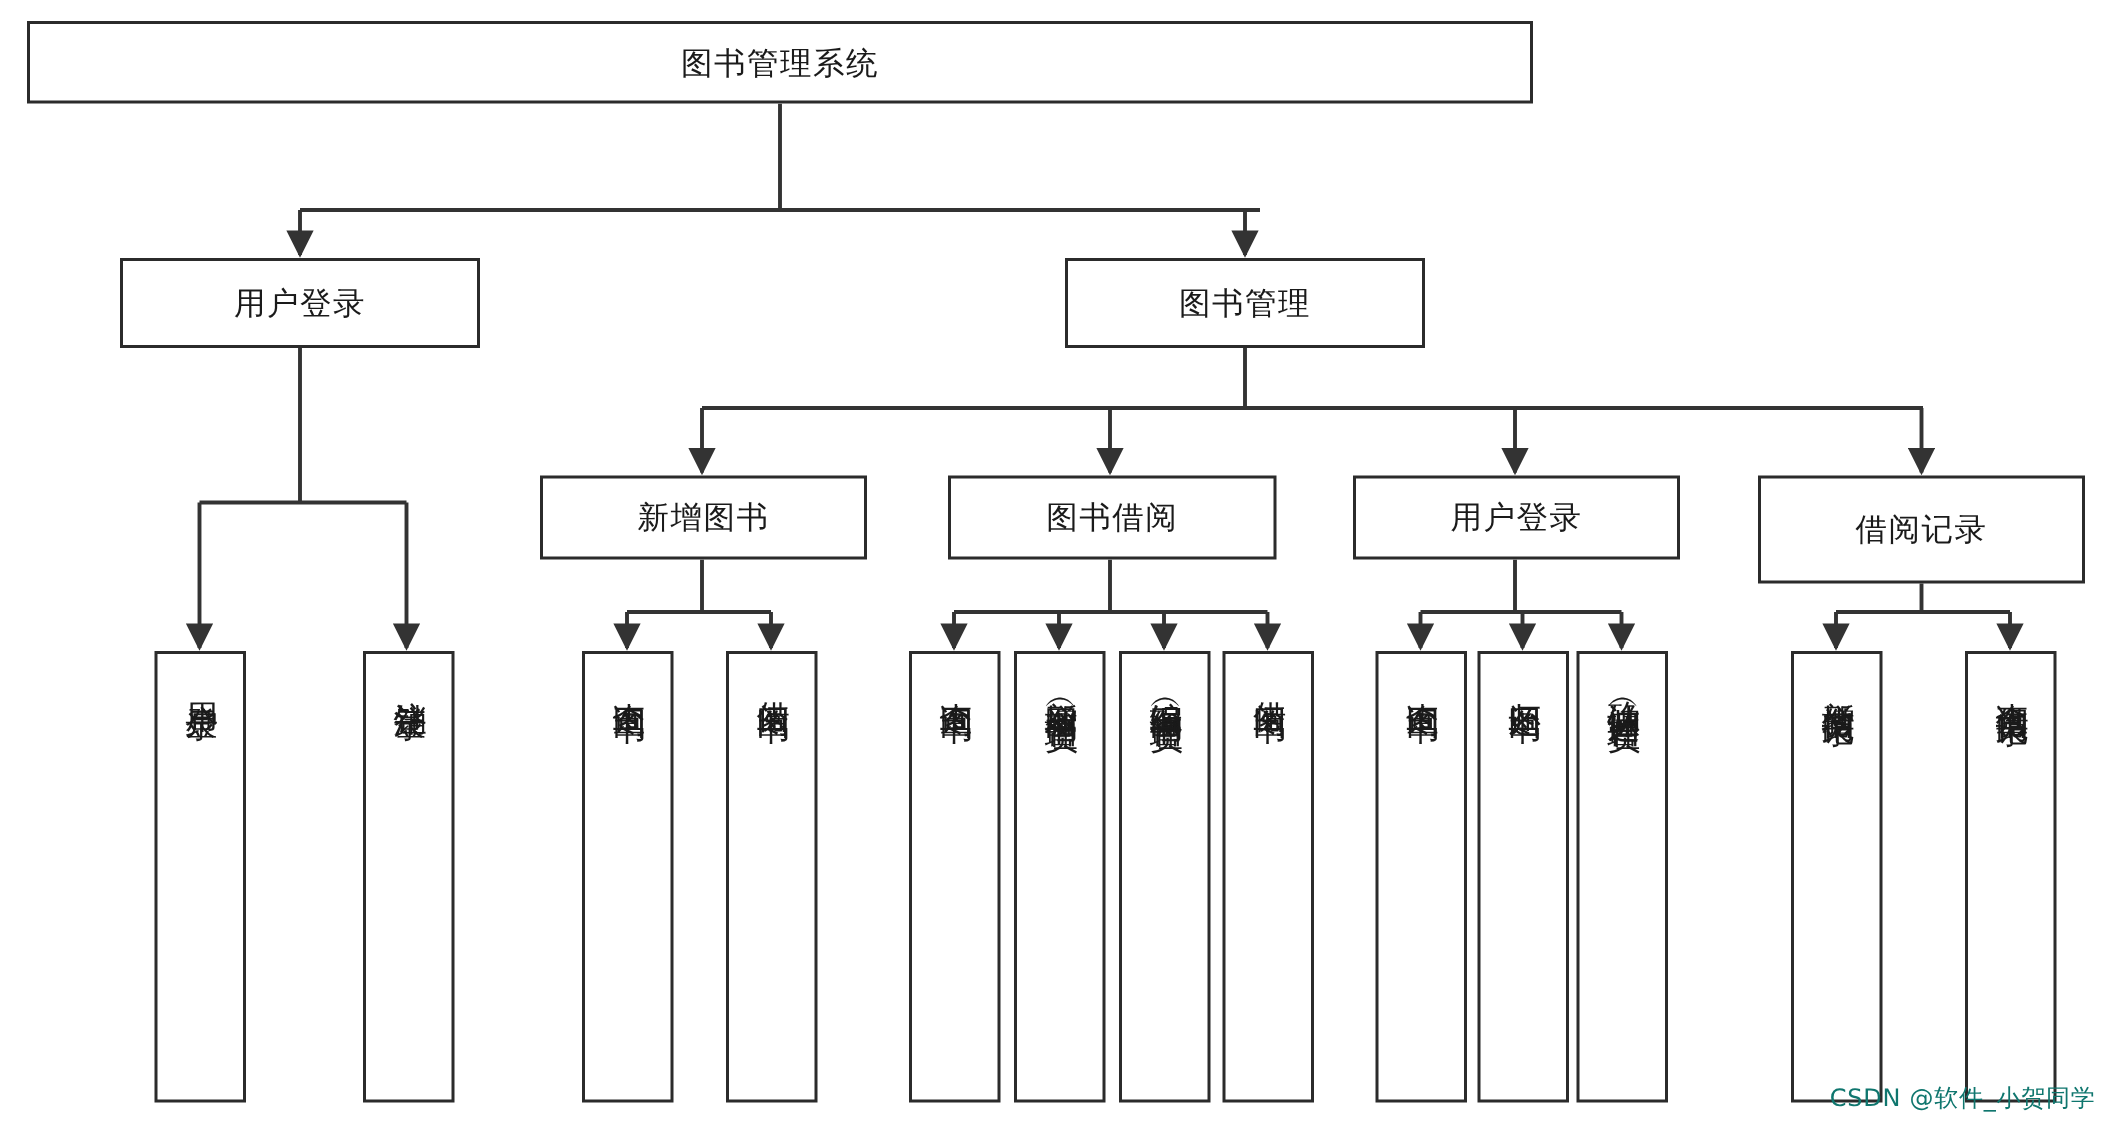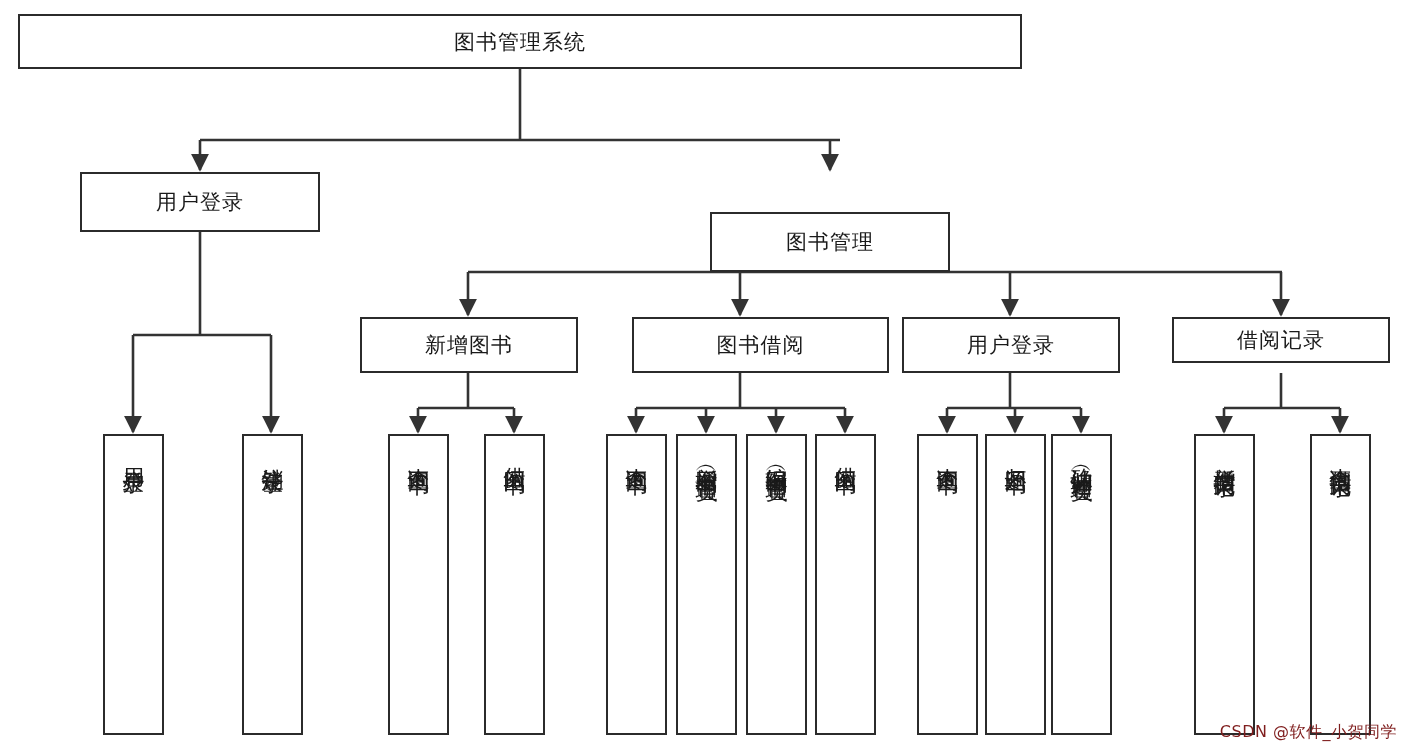--- a/index.html
+++ b/index.html
@@ -54,21 +54,21 @@
     white-space: nowrap;
   }
   .node .label {
     display: block;
   }
   #watermark {
     position: absolute;
     right: 8px;
     bottom: 4px;
     font-size: 16px;
-    color: #7f1d1d;
+    color: #0f766e;
     letter-spacing: 0.5px;
     user-select: none;
   }
 </style>
 </head>
 <body>
 
 <div id="canvas">
 
   <svg id="edges" viewBox="0 0 1405 747" xmlns="http://www.w3.org/2000/svg">
@@ -121,34 +121,34 @@
     </g>
   </svg>
 
   <div class="node horiz" style="left:18px; top:14px; width:1004px; height:55px;">
     <span class="label">图书管理系统</span>
   </div>
 
   <div class="node horiz" style="left:80px; top:172px; width:240px; height:60px;">
     <span class="label">用户登录</span>
   </div>
-  <div class="node horiz" style="left:710px; top:172px; width:240px; height:60px;margin-top:40px;">
+  <div class="node horiz" style="left:710px; top:172px; width:240px; height:60px;">
     <span class="label">图书管理</span>
   </div>
 
   <div class="node horiz" style="left:360px; top:317px; width:218px; height:56px;">
     <span class="label">新增图书</span>
   </div>
-  <div class="node horiz" style="left:632px; top:317px; width:257px; height:56px;">
+  <div class="node horiz" style="left:632px; top:317px; width:219px; height:56px;">
     <span class="label">图书借阅</span>
   </div>
   <div class="node horiz" style="left:902px; top:317px; width:218px; height:56px;">
     <span class="label">用户登录</span>
   </div>
-  <div class="node horiz" style="left:1172px; top:317px; width:218px; height:46px;">
+  <div class="node horiz" style="left:1172px; top:317px; width:218px; height:72px;">
     <span class="label">借阅记录</span>
   </div>
 
   <div class="node vert" style="left:103px; top:434px; width:61px; height:301px;">
     <span class="vtext">用户登录</span>
   </div>
   <div class="node vert" style="left:242px; top:434px; width:61px; height:301px;">
     <span class="vtext">注销登录</span>
   </div>
   <div class="node vert" style="left:388px; top:434px; width:61px; height:301px;">

